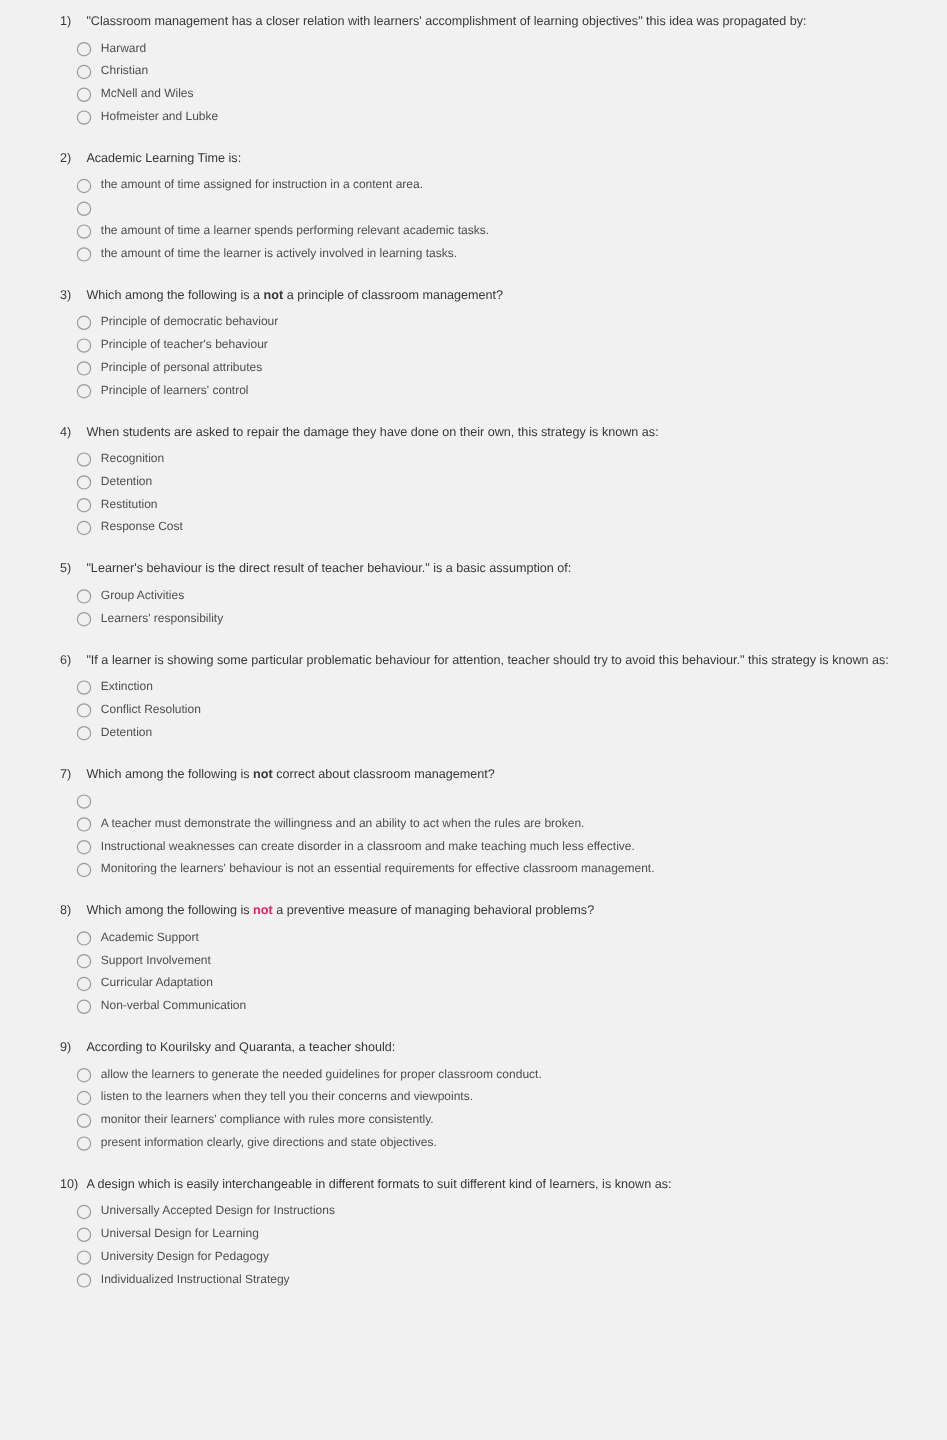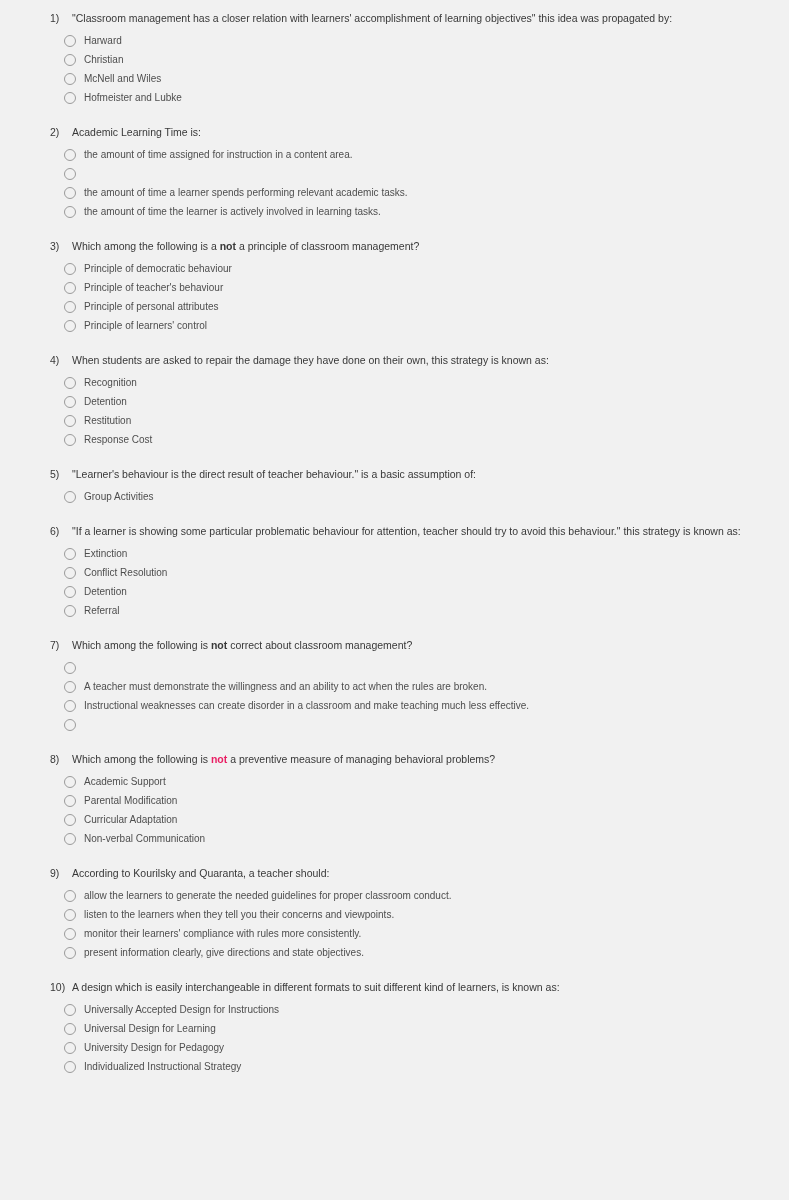--- a/index.html
+++ b/index.html
@@ -170,20 +170,24 @@
     <div class="q-head">
       <span class="q-num">5)</span>
       <span class="q-text"><span>"Learner's behaviour is the direct result of teacher behaviour." is a basic assumption of:</span></span>
     </div>
     <div class="options">
   <label class="option">
     <span class="radio"></span>
     <span class="opt-label">Group Activities</span>
   </label>
 
+  <label class="option">
+    <span class="radio"></span>
+    <span class="opt-label">Learners' responsibility</span>
+  </label>
 
 
 </div>
   </section>
 
   <section class="question">
     <div class="q-head">
       <span class="q-num">6)</span>
       <span class="q-text"><span>"If a learner is showing some particular problematic behaviour for attention, teacher should try to avoid this behaviour." this strategy is known as:</span></span>
     </div>
@@ -196,24 +200,20 @@
   <label class="option">
     <span class="radio"></span>
     <span class="opt-label">Conflict Resolution</span>
   </label>
 
   <label class="option">
     <span class="radio"></span>
     <span class="opt-label">Detention</span>
   </label>
 
-  <label class="option">
-    <span class="radio"></span>
-    <span class="opt-label">Referral</span>
-  </label>
 </div>
   </section>
 
   <section class="question">
     <div class="q-head">
       <span class="q-num">7)</span>
       <span class="q-text"><span>Which among the following is </span><span style="font-weight: bold;">not</span><span> correct about classroom management?</span></span>
     </div>
     <div class="options">
   <label class="option">
@@ -225,38 +225,39 @@
     <span class="opt-label">A teacher must demonstrate the willingness and an ability to act when the rules are broken.</span>
   </label>
 
   <label class="option">
     <span class="radio"></span>
     <span class="opt-label">Instructional weaknesses can create disorder in a classroom and make teaching much less effective.</span>
   </label>
 
   <label class="option">
     <span class="radio"></span>
+    <span class="opt-label">Monitoring the learners' behaviour is not an essential requirements for effective classroom management.</span>
   </label>
 </div>
   </section>
 
   <section class="question">
     <div class="q-head">
       <span class="q-num">8)</span>
       <span class="q-text"><span>Which among the following is </span><span style="font-weight: bold; color: rgb(233, 30, 99);">not</span><span> a preventive measure of managing behavioral problems?</span></span>
     </div>
     <div class="options">
   <label class="option">
     <span class="radio"></span>
     <span class="opt-label">Academic Support</span>
   </label>
 
   <label class="option">
     <span class="radio"></span>
-    <span class="opt-label">Parental Modification</span>
+    <span class="opt-label">Support Involvement</span>
   </label>
 
   <label class="option">
     <span class="radio"></span>
     <span class="opt-label">Curricular Adaptation</span>
   </label>
 
   <label class="option">
     <span class="radio"></span>
     <span class="opt-label">Non-verbal Communication</span>

